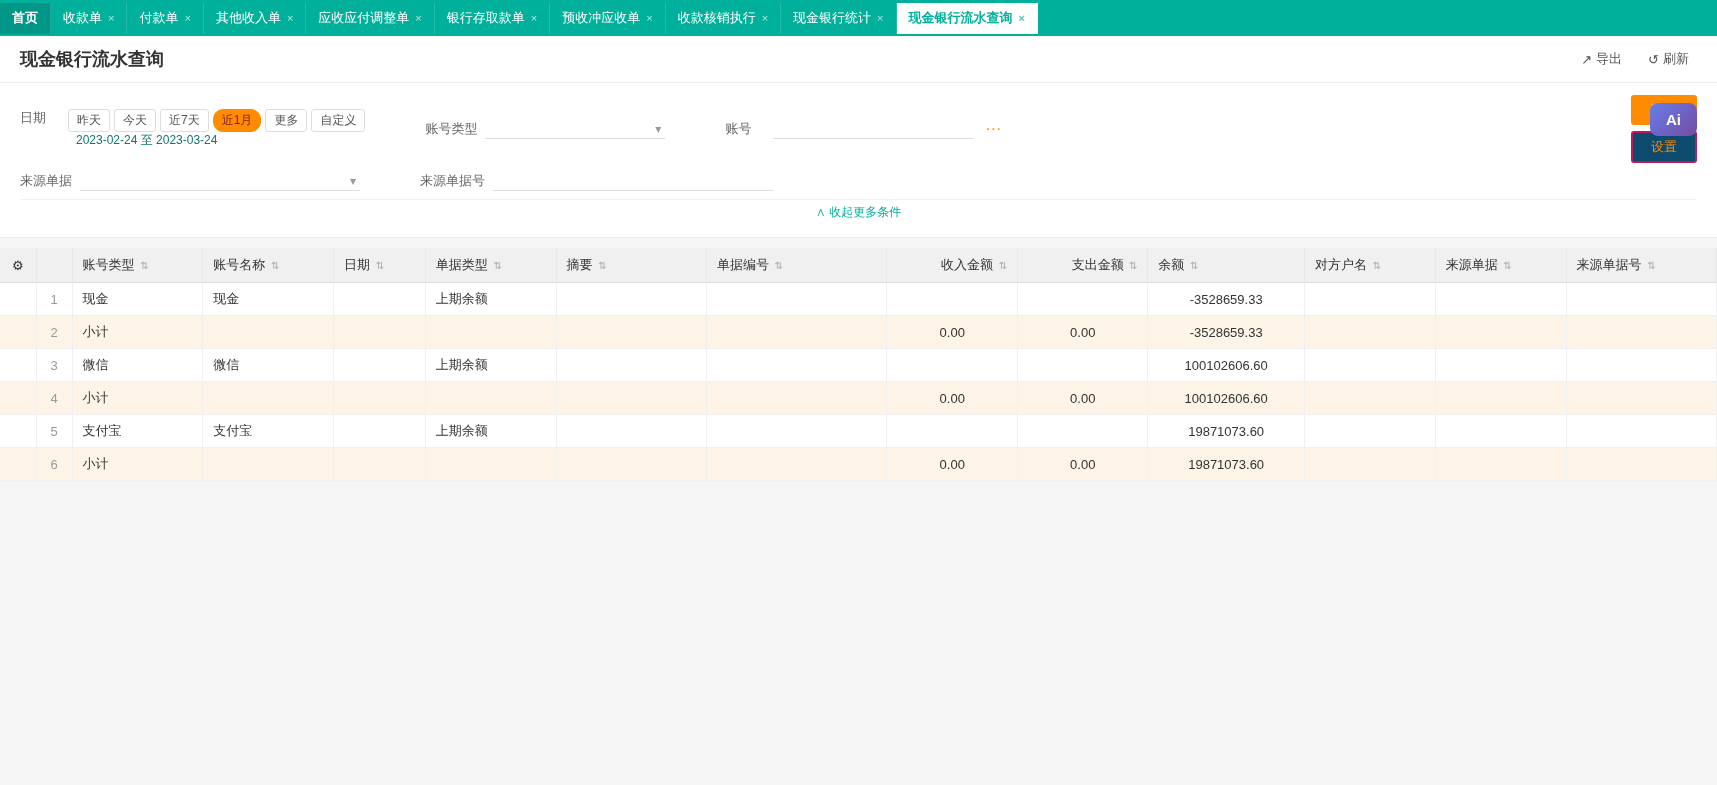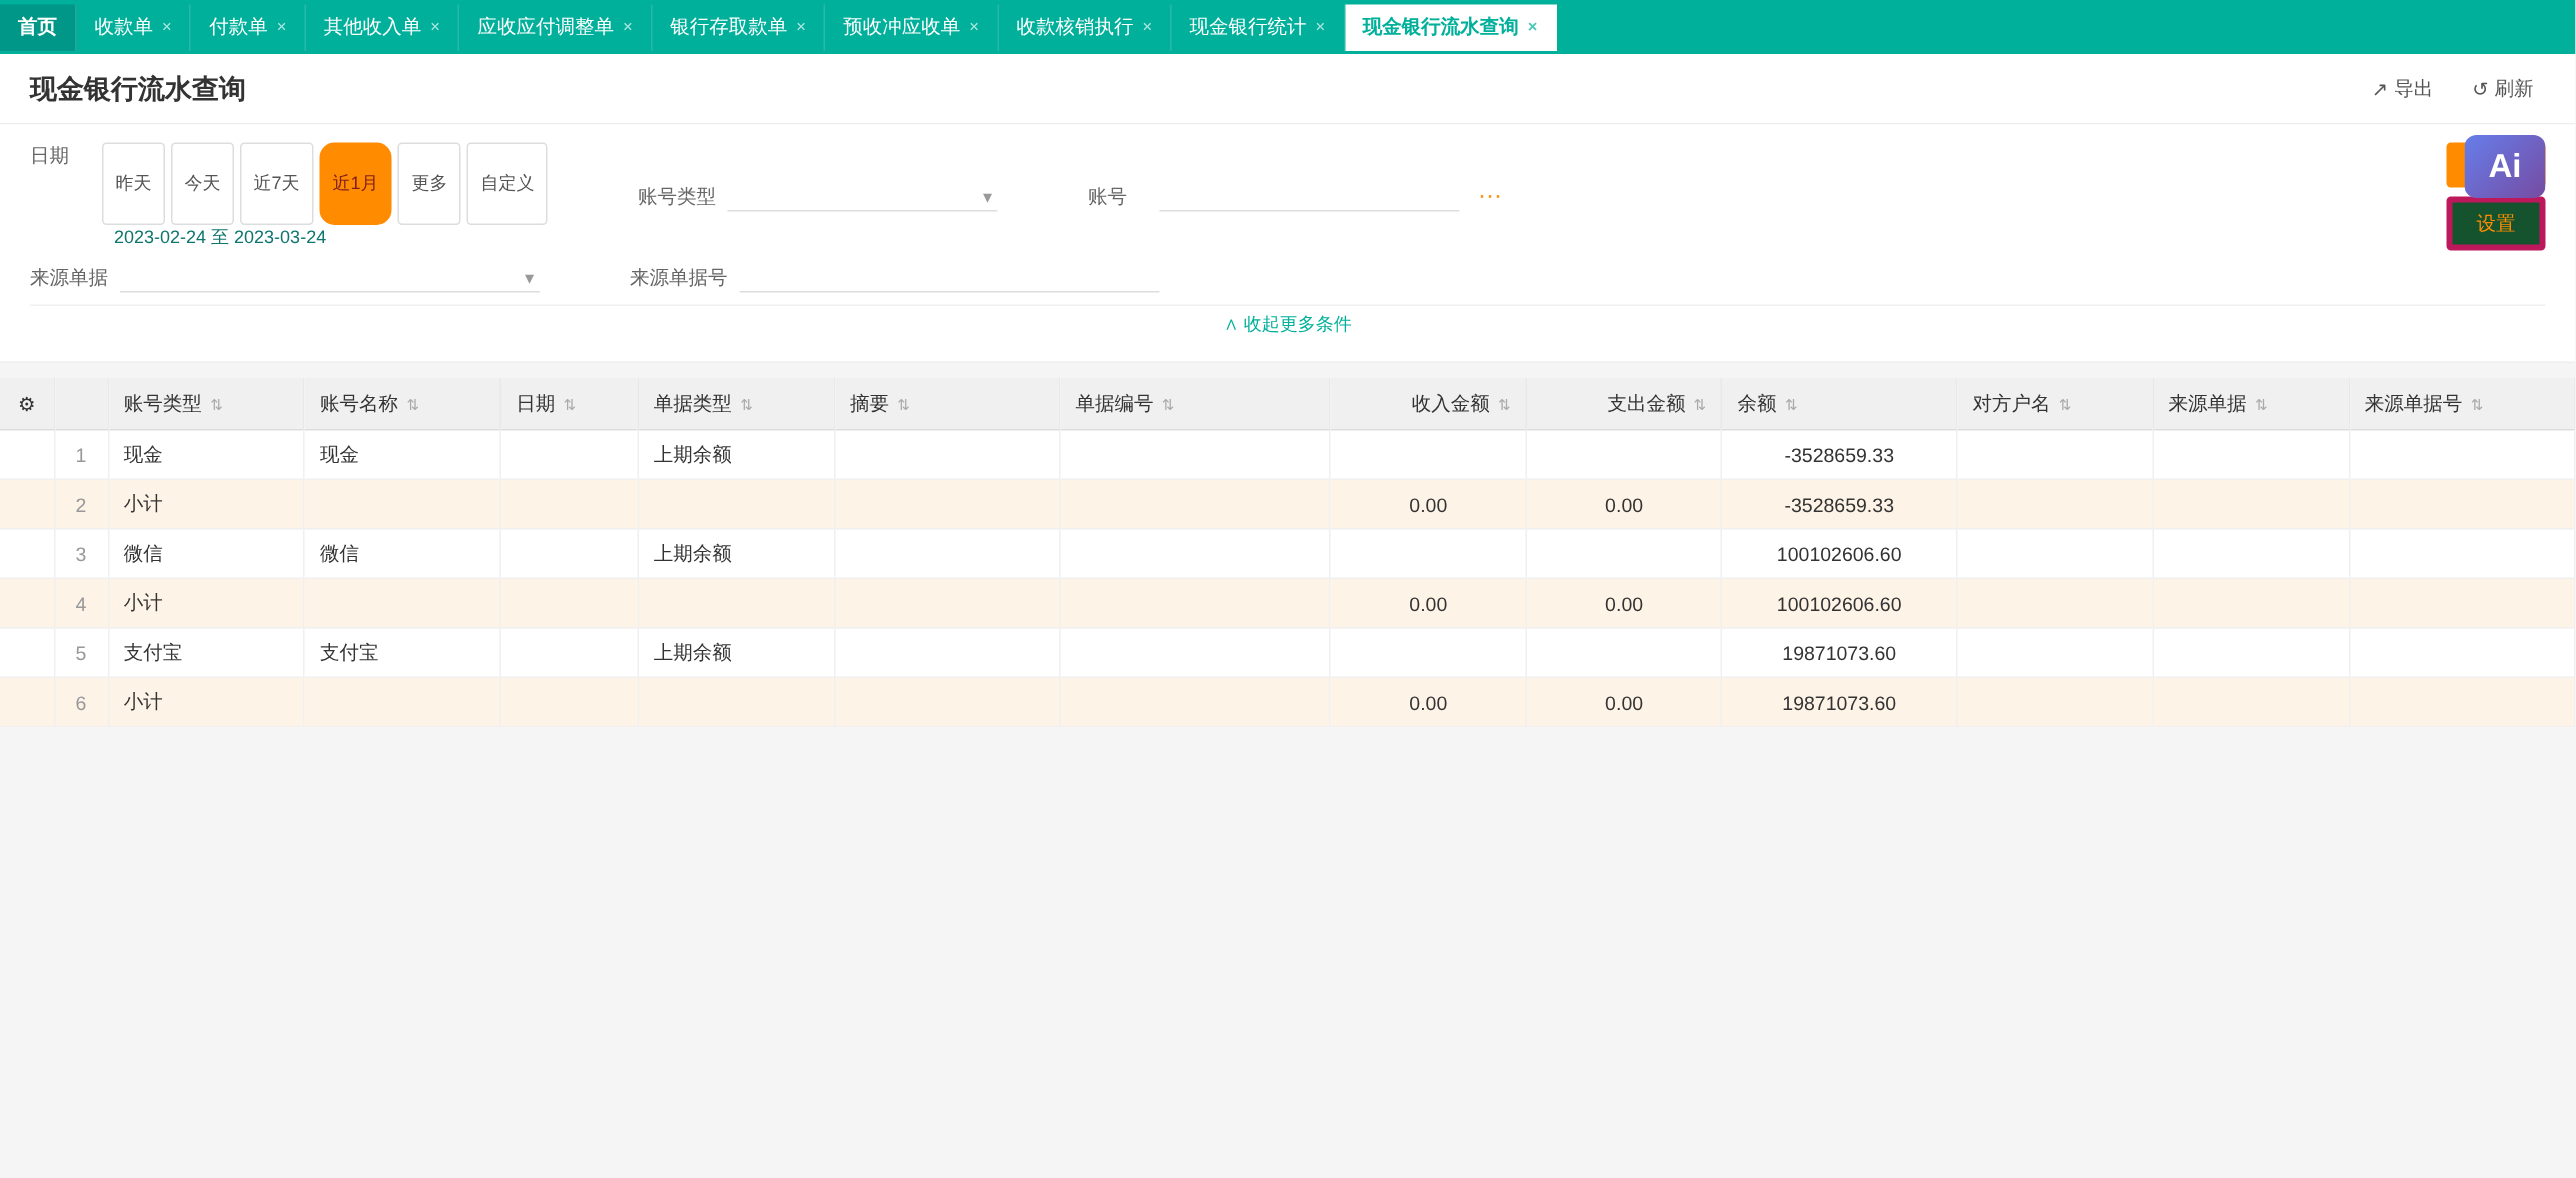--- a/index.html
+++ b/index.html
@@ -86,21 +86,21 @@
       color: #666;
       min-width: 40px;
       font-size: 13px;
     }
     .date-options {
       display: flex;
       align-items: center;
       gap: 4px;
     }
     .date-btn {
-      padding: 18px 8px;
+      padding: 2px 8px;
       border: 1px solid #ddd;
       border-radius: 3px;
       cursor: pointer;
       font-size: 12px;
       background: #fff;
       color: #555;
     }
     .date-btn.active {
       background: #ff8c00;
       color: #7f1d1d;
@@ -156,23 +156,23 @@
     .query-btn {
       background: #ff8c00;
       color: #fff;
       border: none;
       padding: 6px 20px;
       border-radius: 3px;
       cursor: pointer;
       font-size: 13px;
     }
     .settings-btn {
-      background: #14532d;
+      background: #0c4a6e;
       color: #ff8c00;
-      border: 4px solid #be185d;
+      border: 2px solid #be185d;
       padding: 5px 16px;
       border-radius: 3px;
       cursor: pointer;
       font-size: 13px;
     }
     .collapse-bar {
       text-align: center;
       color: #00b09b;
       cursor: pointer;
       font-size: 12px;
@@ -232,26 +232,26 @@
     td.row-num {
       color: #999;
       text-align: center;
       width: 36px;
     }
 
     
     .ai-badge {
       position: fixed;
       right: 20px;
-      top: 90px;
+      top: 103px;
       background: linear-gradient(135deg, #667eea, #764ba2);
       color: #fff;
       border-radius: 8px;
       padding: 8px 16px;
-      font-size: 22px;
+      font-size: 15px;
       font-weight: bold;
       cursor: pointer;
       z-index: 1000;
     }
   </style>
 </head>
 <body>
 
 <nav class="top-nav">
   <div class="nav-item home">

